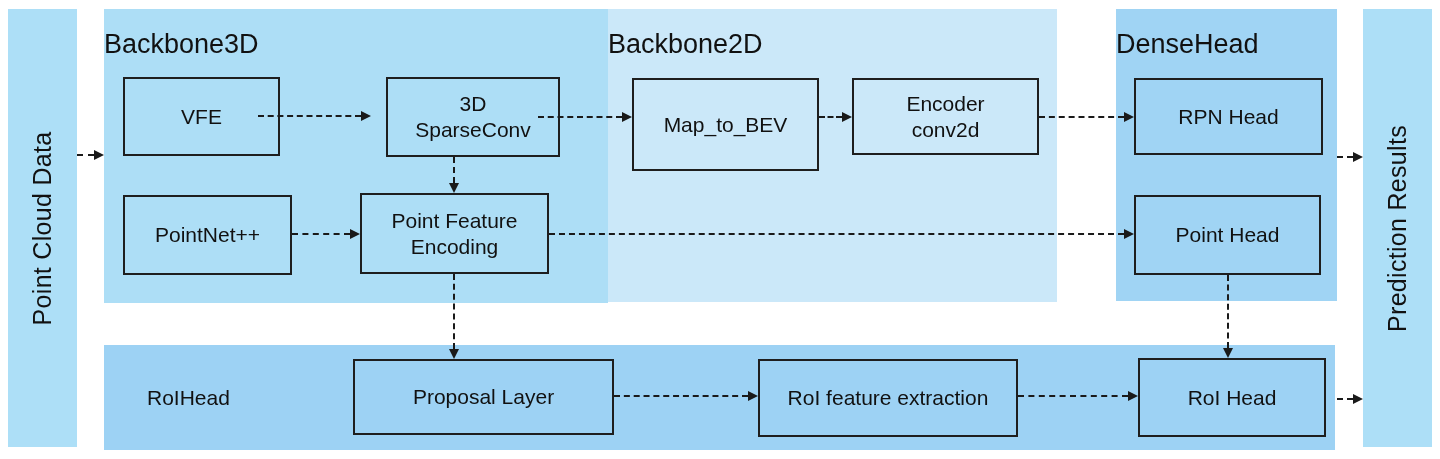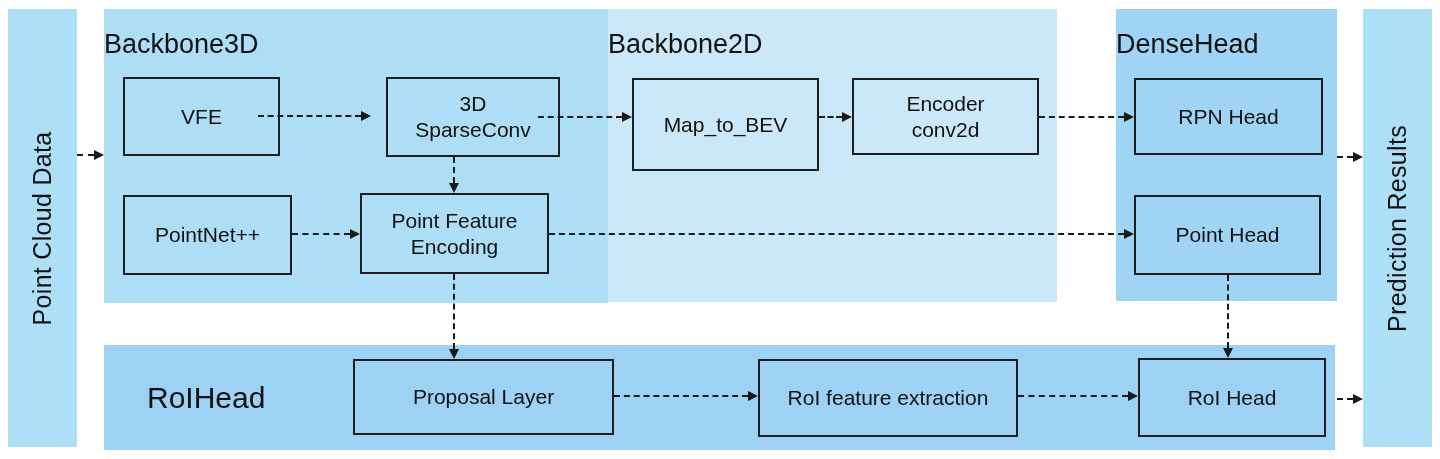--- a/index.html
+++ b/index.html
@@ -51,21 +51,21 @@
     left: 0;
     width: 100%;
     text-align: left;
     font-size: 27px;
   }
   .region-title-side {
     position: absolute;
     left: 43px;
     top: 50%;
     transform: translateY(-50%);
-    font-size: 30px;
+    font-size: 21px;
   }
 
   
   .node {
     position: absolute;
     box-sizing: border-box;
     border: 2px solid var(--node-border, #1e1e1e);
     display: flex;
     align-items: center;
     justify-content: center;

